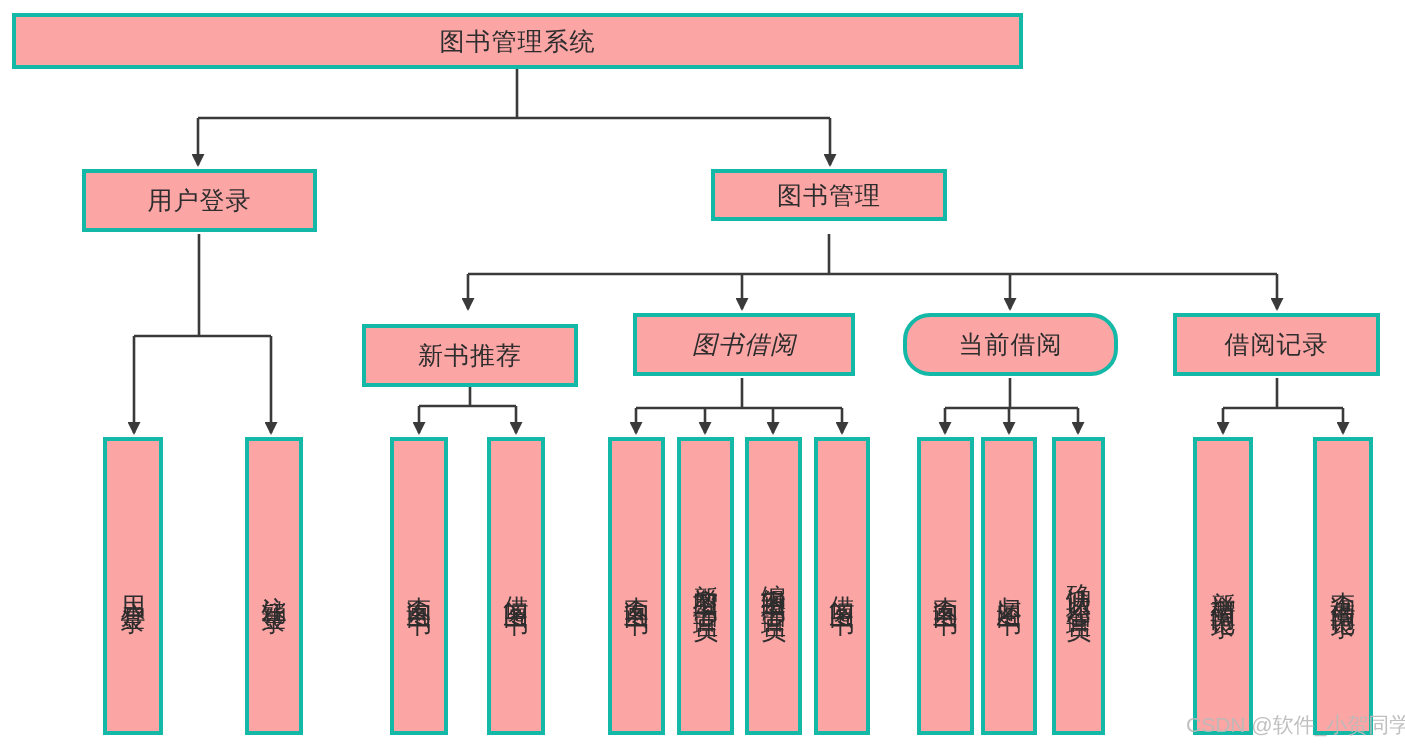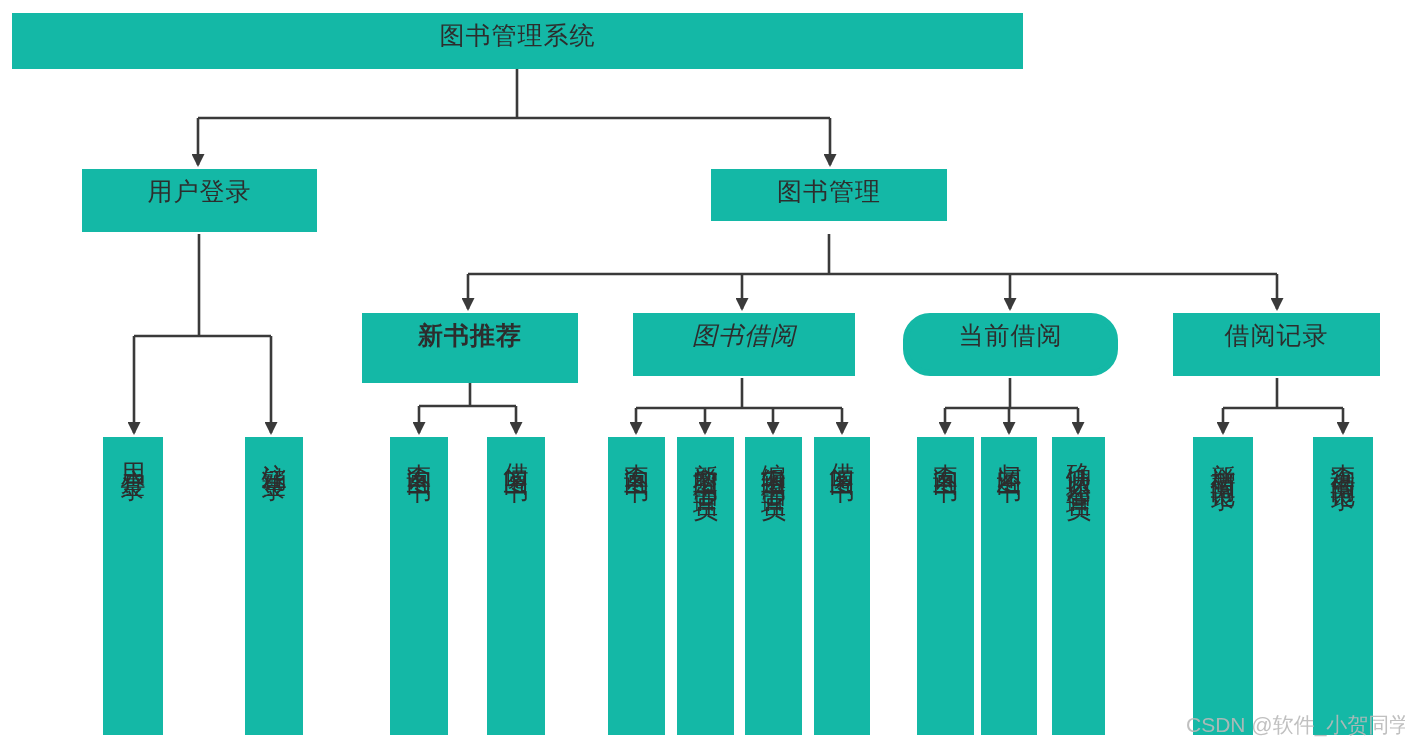--- a/index.html
+++ b/index.html
@@ -13,23 +13,24 @@
   }
   .wires {
     position: absolute;
     left: 0; top: 0;
     width: 1405px; height: 747px;
     z-index: 1;
   }
   .n {
     position: absolute;
     box-sizing: border-box;
-    background: #14b8a6;
-    border: 6px solid #14b8a6;
+    background: #fca5a5;
+    border: 4px solid #14b8a6;
     display: flex;
+    align-items: center;
     justify-content: center;
     color: #2d2d2d;
     z-index: 2;
   }
   .n.h span {
     font-size: 25px;
     letter-spacing: 1px;
     white-space: nowrap;
   }
   .n.v { height: 298px; top: 437px; }
@@ -101,21 +102,21 @@
     <span>图书管理系统</span>
   </div>
 
   <div class="n h" style="left:82px; top:169px; width:235px; height:63px;">
     <span>用户登录</span>
   </div>
   <div class="n h" style="left:711px; top:169px; width:236px; height:52px;">
     <span>图书管理</span>
   </div>
 
-  <div class="n h" style="left:362px; top:313px; width:216px; height:70px;font-weight:bold;">
+  <div class="n h" style="left:362px; top:324px; width:216px; height:63px;">
     <span>新书推荐</span>
   </div>
   <div class="n h" style="left:633px; top:313px; width:222px; height:63px;font-style:italic;">
     <span>图书借阅</span>
   </div>
   <div class="n h" style="left:903px; top:313px; width:215px; height:63px;border-radius:27px;">
     <span>当前借阅</span>
   </div>
   <div class="n h" style="left:1173px; top:313px; width:207px; height:63px;">
     <span>借阅记录</span>

